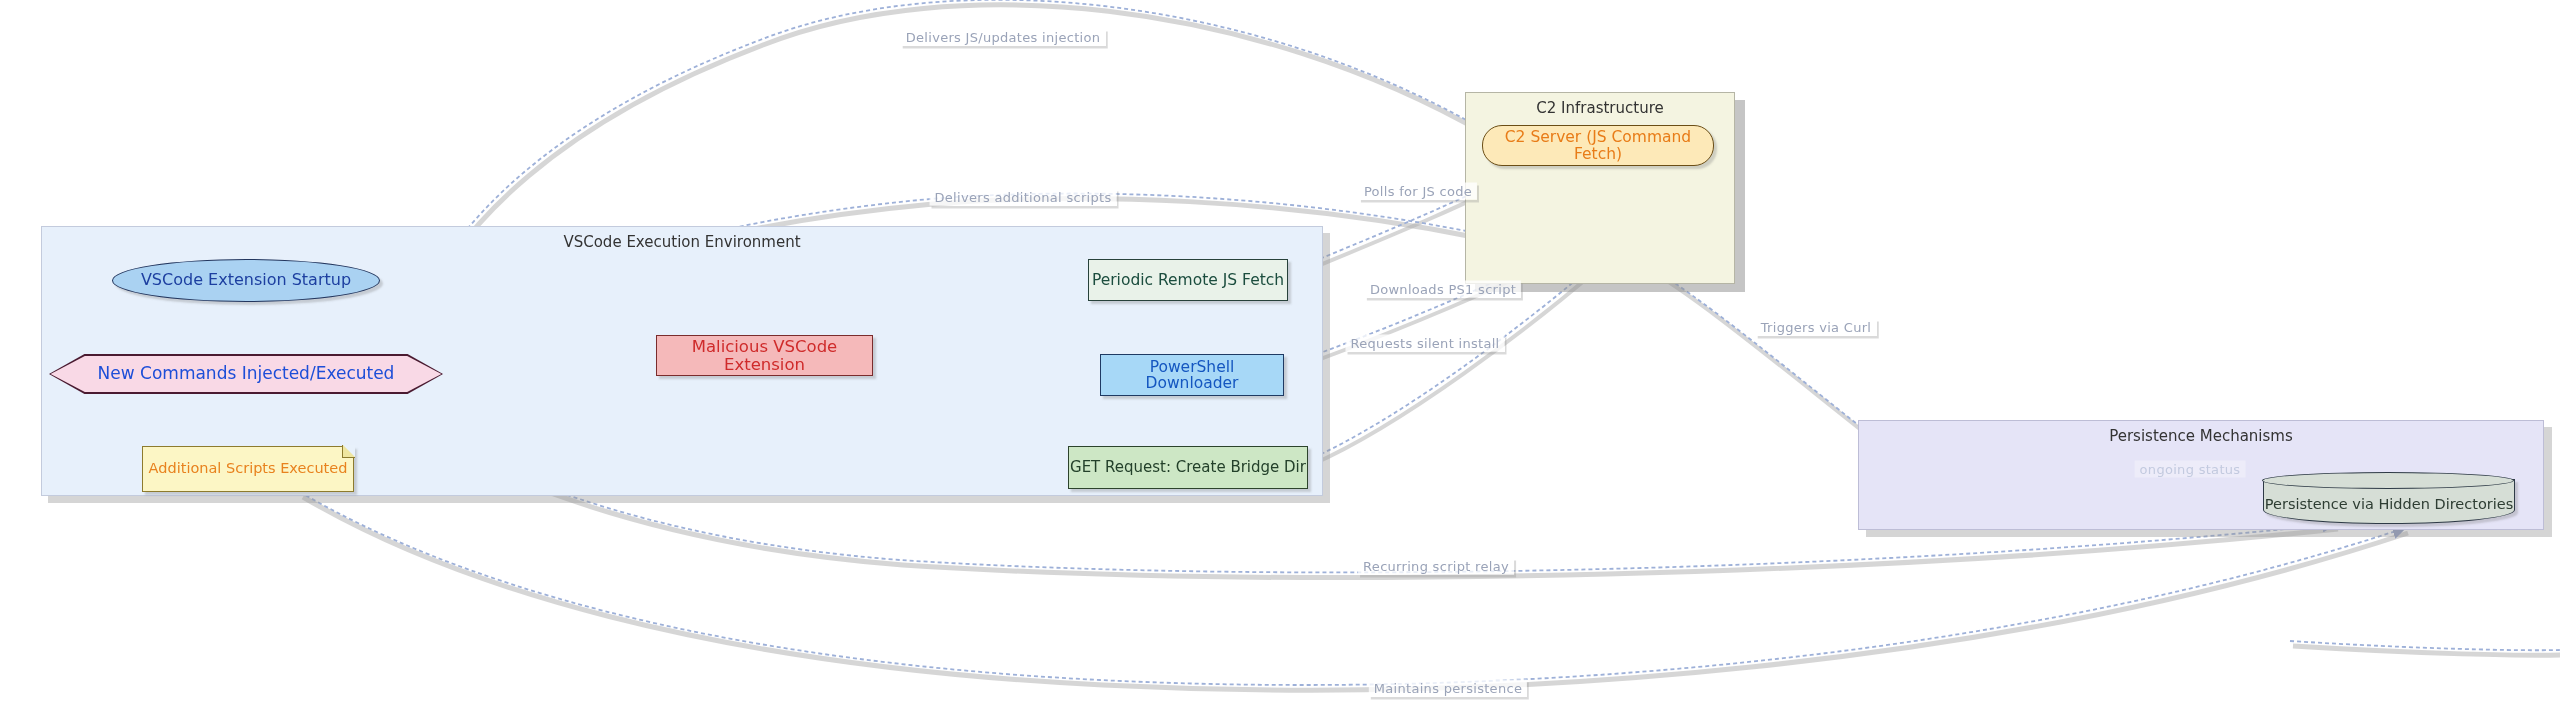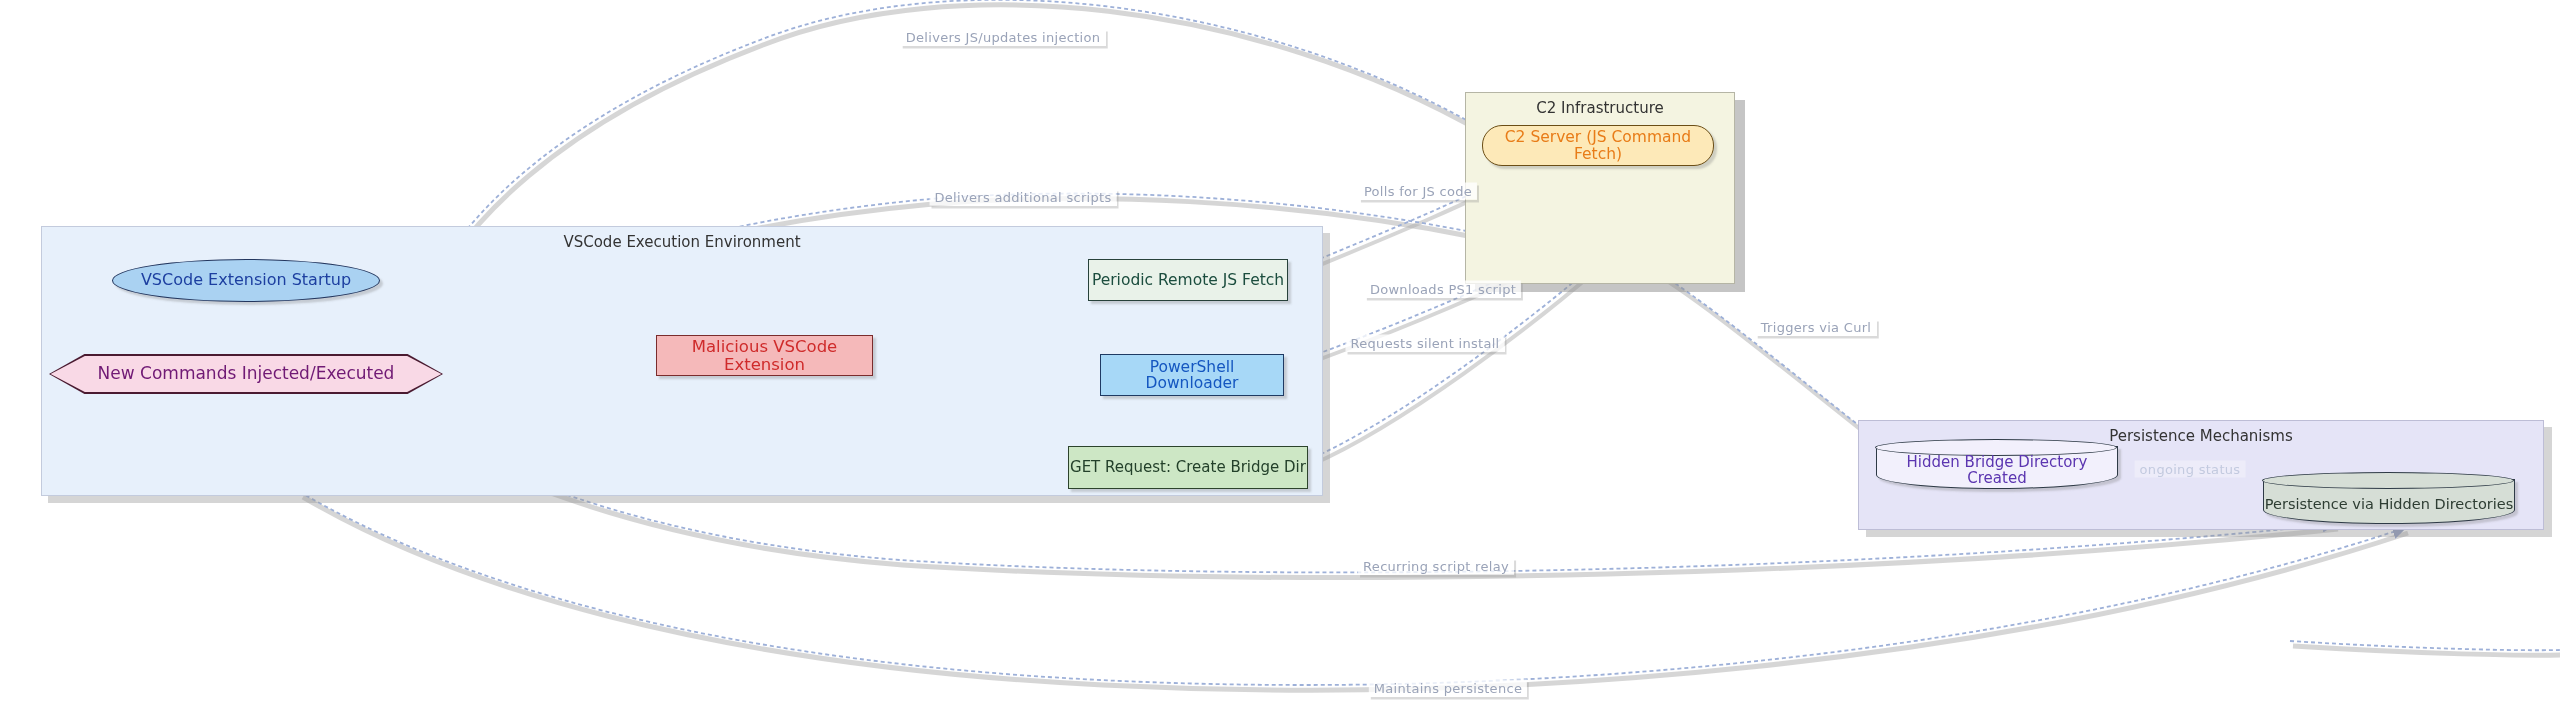--- a/index.html
+++ b/index.html
@@ -114,25 +114,29 @@
 
   <div class="container-box" style="left:1858px;top:420px;width:660px;height:108px;background:#e5e4f7;border-color:#bdbdd6;box-shadow:8px 7px 0 rgba(150,150,150,.40);padding-left:24px;">
     <div class="container-title">Persistence Mechanisms</div>
   </div>
 
   <div class="node ellipse" style="left:112px;top:259px;width:266px;height:41px;background:#aad2f2;color:#1d3fa0;font-size:16px;">
     <span>VSCode Extension Startup</span>
   </div>
 
   <div class="node hex-outer" style="left:49px;top:354px;width:394px;height:40px;">
-    <div class="hex-inner" style="color:#701a75;font-size:17px;text-align:center;">
+    <div class="hex-inner" style="color:#1d4ed8;font-size:17px;text-align:center;">
       <span>New Commands Injected/Executed</span>
     </div>
   </div>
 
+  <div class="node note" style="left:142px;top:446px;width:210px;height:44px;color:#e8821e;font-size:14.5px;">
+    <span>Additional Scripts Executed</span>
+    <div class="fold"></div>
+  </div>
 
   <div class="node rect" style="left:656px;top:335px;width:215px;height:39px;background:#f5b9ba;border-color:#7a2c2c;color:#cf2b2b;font-size:16.5px;">
     <span>Malicious VSCode Extension</span>
   </div>
 
   <div class="node rect" style="left:1088px;top:259px;width:198px;height:40px;background:#e9f2e9;border-color:#27413a;color:#1b4d3e;font-size:15.5px;">
     <span>Periodic Remote JS Fetch</span>
   </div>
 
   <div class="node rect" style="left:1100px;top:354px;width:182px;height:40px;background:#a7d8f7;border-color:#1f3a63;color:#1456c0;font-size:15.5px;">
@@ -141,24 +145,20 @@
 
   <div class="node rect" style="left:1068px;top:446px;width:238px;height:41px;background:#cde7c5;border-color:#2c432c;color:#23402a;font-size:15px;text-align:right;">
     <span>GET Request: Create Bridge Dir</span>
   </div>
 
   <div class="node stadium" style="left:1482px;top:125px;width:230px;height:39px;background:#fde9b8;color:#e87c18;font-size:15.5px;">
     <span>C2 Server (JS Command Fetch)</span>
   </div>
 
 
-  <div class="node cyl" style="left:1876px;top:446px;width:240px;height:41px;background:#f2f0fc;color:#5b35b0;font-size:15px;">
-    <div class="cyl-top" style="background:#f2f0fc;"></div>
-    <span class="cyl-label">Hidden Bridge Directory Created</span>
-  </div>
 
   <div class="node cyl" style="left:2263px;top:479px;width:250px;height:43px;background:#d6ded6;color:#2e3d33;font-size:14.5px;">
     <div class="cyl-top" style="background:#d6ded6;"></div>
     <span class="cyl-label">Persistence via Hidden Directories</span>
   </div>
 
   <div class="edge-label" style="left:975px;top:37px;">Delivers JS/updates injection</div>
   <div class="edge-label" style="left:995px;top:197px;">Delivers additional scripts</div>
   <div class="edge-label" style="left:1390px;top:191px;">Polls for JS code</div>
   <div class="edge-label" style="left:1415px;top:289px;">Downloads PS1 script</div>

